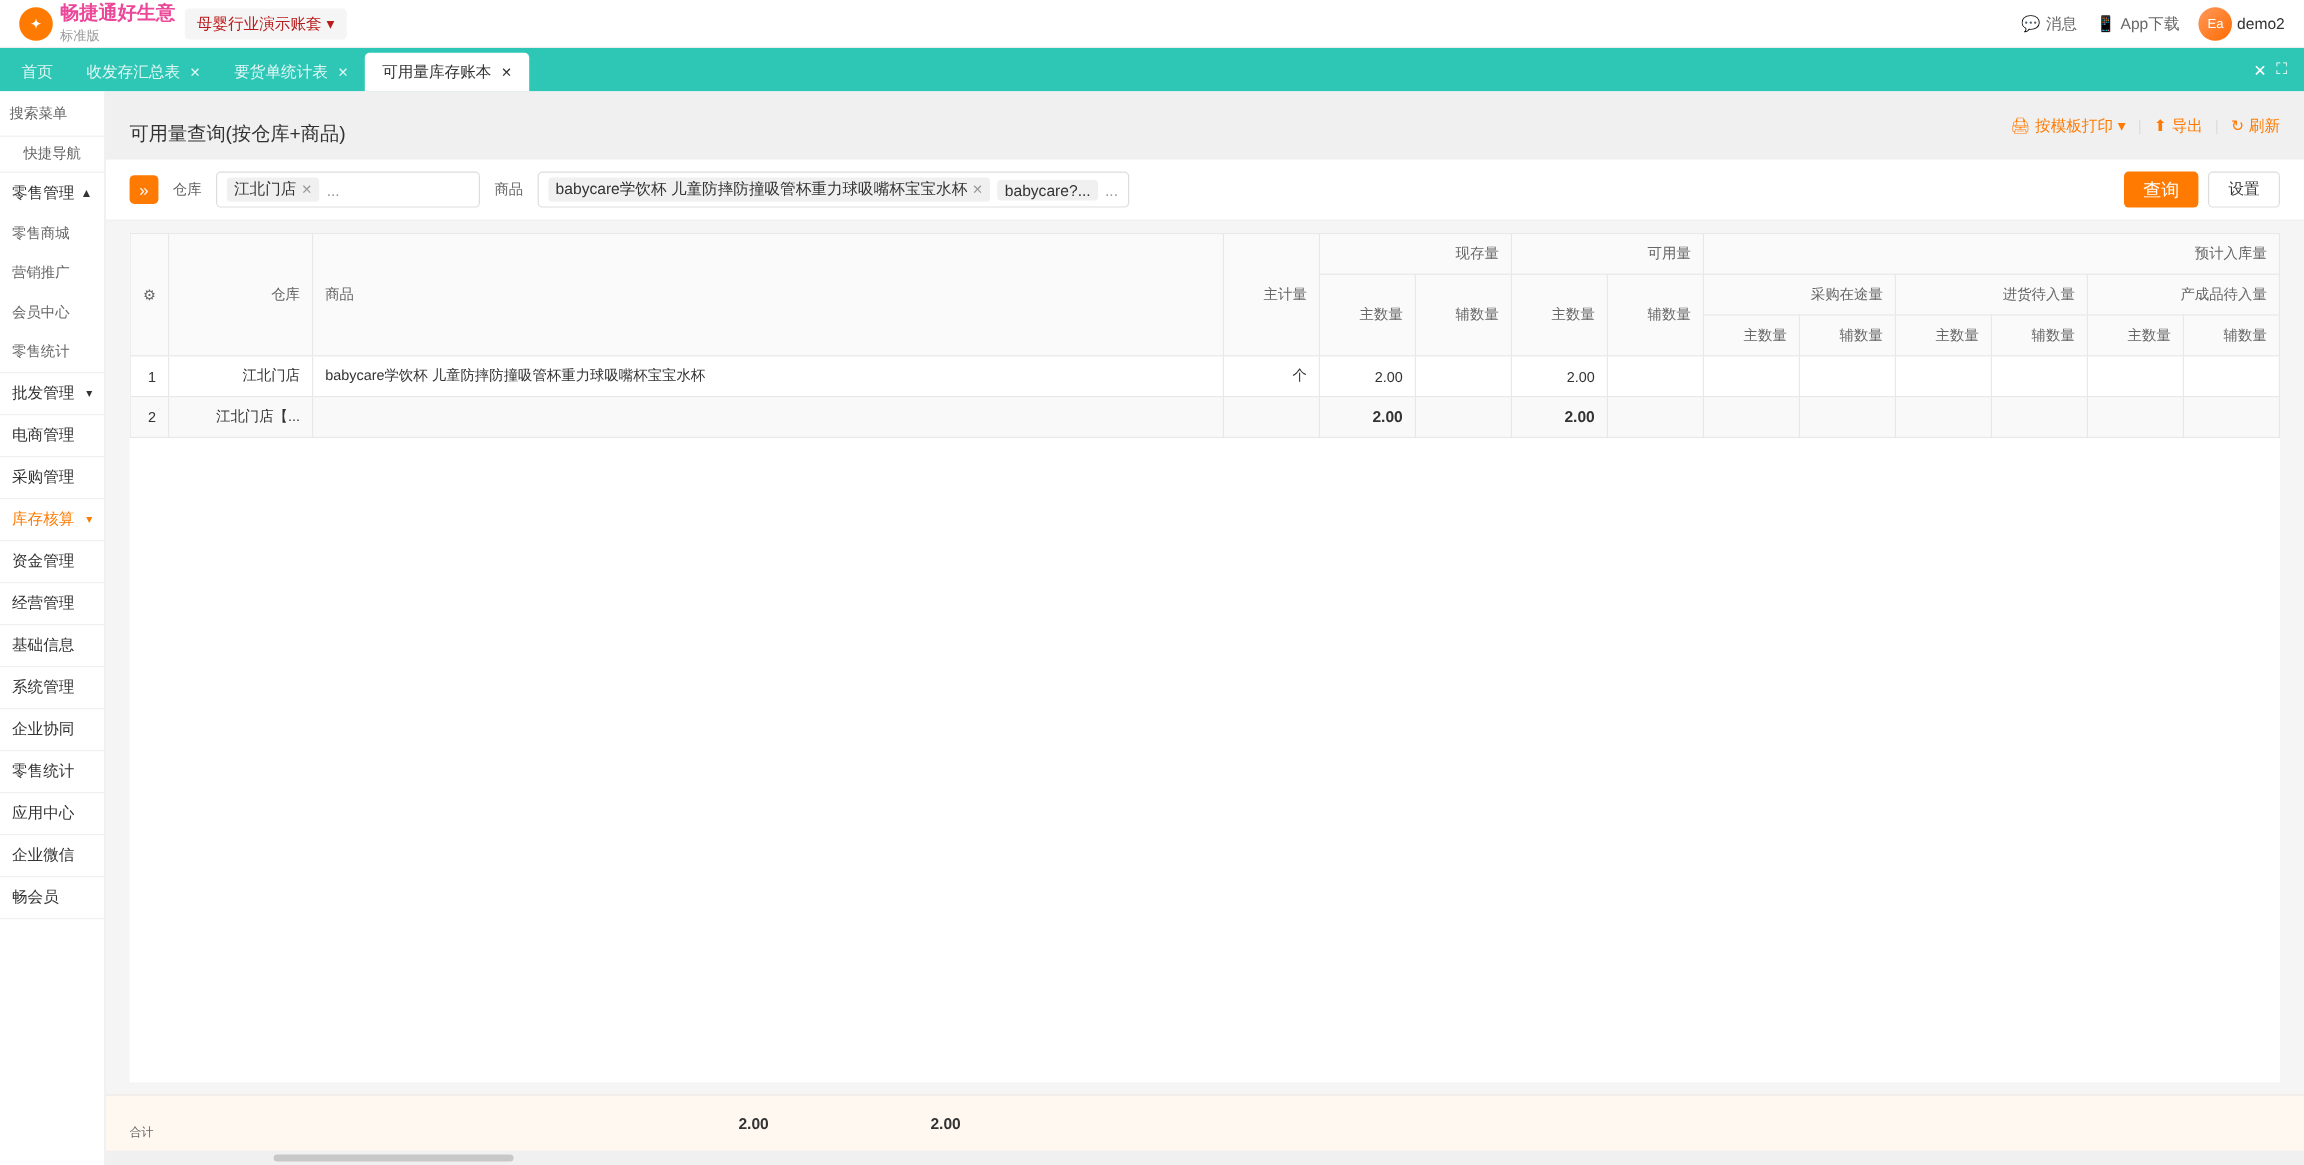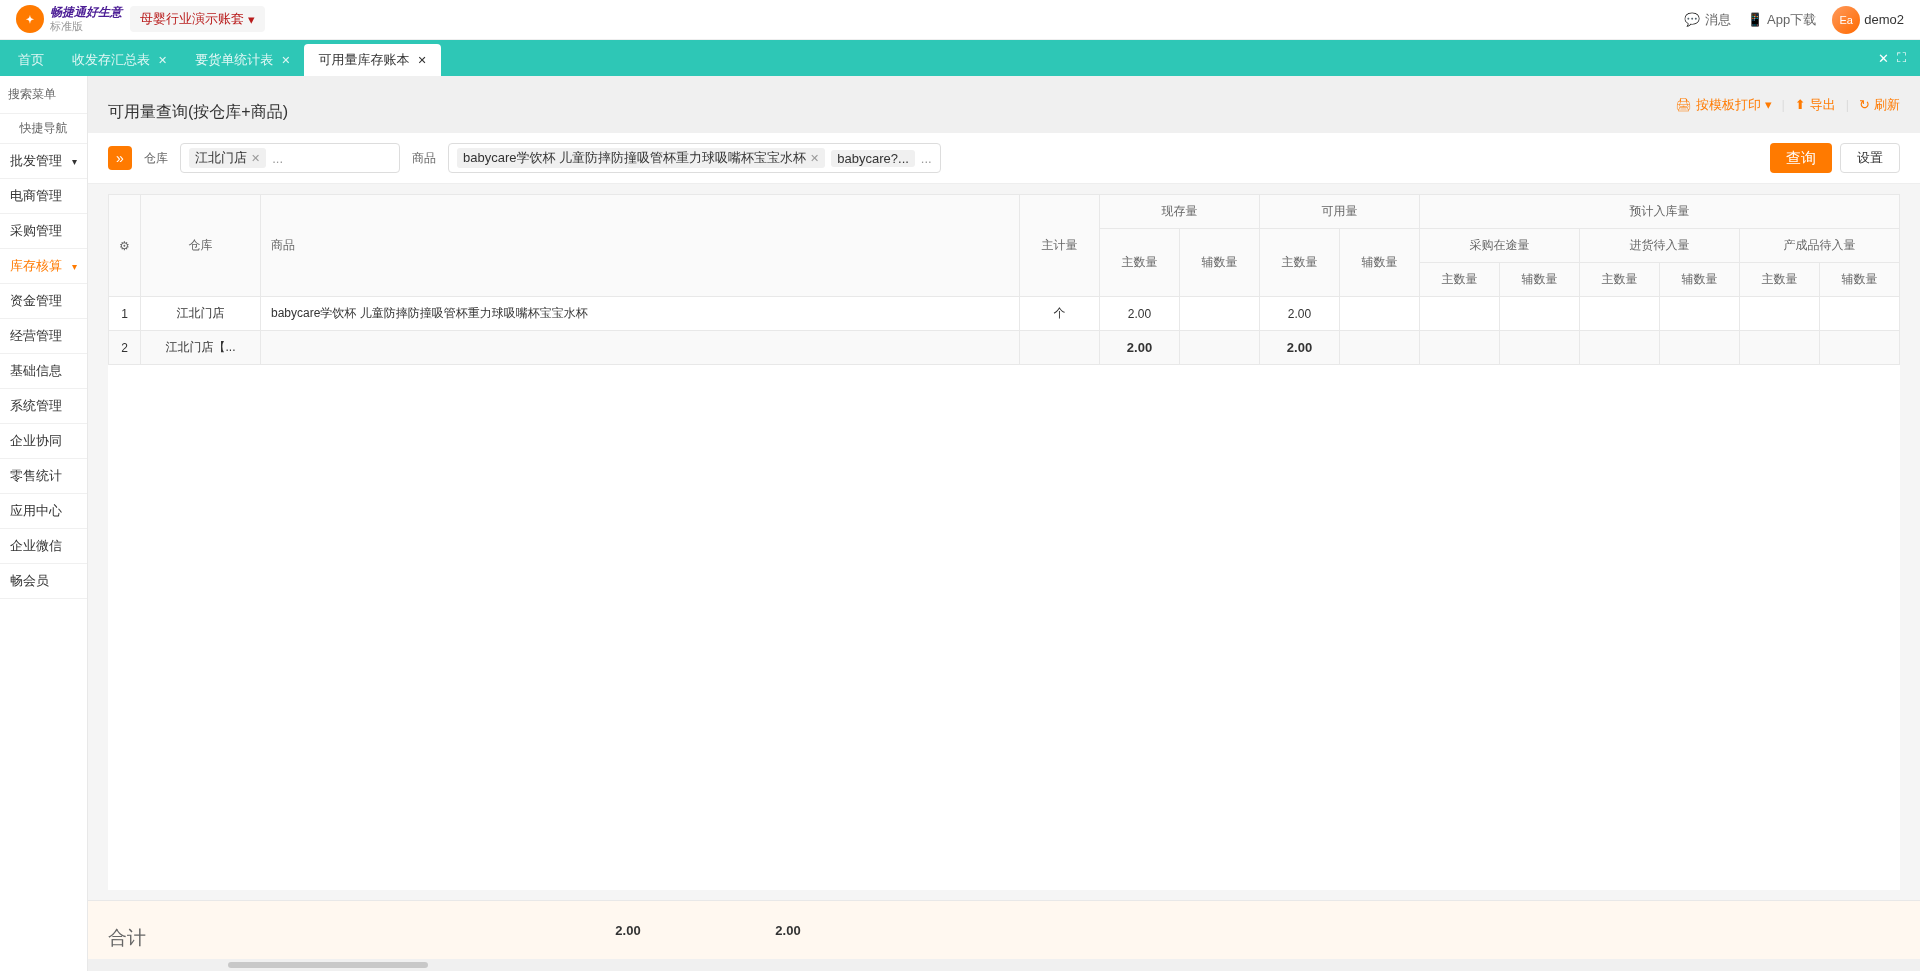--- a/index.html
+++ b/index.html
@@ -12,21 +12,21 @@
       display: flex;
       align-items: center;
       justify-content: space-between;
       padding: 0 16px;
       border-bottom: 1px solid #eee;
       flex-shrink: 0;
     }
     .top-bar-left { display: flex; align-items: center; gap: 8px; }
     .logo-area { display: flex; align-items: center; gap: 6px; }
     .logo-icon { width: 28px; height: 28px; background: #ff7a00; border-radius: 50%; display: flex; align-items: center; justify-content: center; color: white; font-size: 10px; font-weight: bold; }
-    .logo-text { color: #4c1d95; font-size: 12px; font-weight: bold; line-height: 1.2; font-style: italic; }
+    .logo-text { color: #ec4899; font-size: 16px; font-weight: bold; line-height: 1.2; }
     .logo-sub { color: #999; font-size: 11px; }
     .industry-selector { display: flex; align-items: center; gap: 4px; color: #b91c1c; font-size: 12px; background: #f5f5f5; padding: 4px 10px; border-radius: 4px; cursor: pointer; }
     .top-bar-right { display: flex; align-items: center; gap: 16px; color: #666; font-size: 12px; }
     .top-bar-btn { display: flex; align-items: center; gap: 4px; cursor: pointer; }
     .avatar { width: 28px; height: 28px; border-radius: 50%; background: linear-gradient(135deg, #ff9a5c, #ff6a00); display: flex; align-items: center; justify-content: center; color: white; font-size: 11px; }
     .username { color: #333; }
 
     
     .tab-bar {
       background: #2ec7b6;
@@ -120,41 +120,41 @@
     .filter-actions { margin-left: auto; display: flex; gap: 8px; }
     .btn-primary { background: #ff7a00; color: white; border: none; padding: 5px 16px; border-radius: 4px; cursor: pointer; font-size: 15px; }
     .btn-secondary { background: #fff; color: #333; border: 1px solid #ddd; padding: 5px 16px; border-radius: 4px; cursor: pointer; font-size: 13px; }
 
     
     .table-area { flex: 1; overflow: auto; background: #fff; margin: 10px 20px; }
     .data-table { width: 100%; border-collapse: collapse; }
     .data-table th, .data-table td {
       border: 1px solid #e8e8e8;
       padding: 8px 10px;
-      text-align: center;
+      text-align: right;
       font-size: 12px;
       color: #333;
       white-space: nowrap;
     }
     .data-table th { background: #fafafa; font-weight: 500; color: #666; }
     .settings-col { width: 32px; }
     .warehouse-col { width: 120px; }
     .product-col { min-width: 280px; text-align: left !important; }
     .num-col { width: 80px; }
 
     
     .footer-bar {
       background: #fff8f0;
       border-top: 1px solid #e8e8e8;
       padding: 8px 20px;
       display: flex;
       align-items: center;
       flex-shrink: 0;
     }
-    .footer-total-label { color: #666; font-size: 19px; width: 120px; margin-top: 16px; }
+    .footer-total-label { color: #666; font-size: 10px; width: 120px; margin-top: 16px; }
     .footer-total-val { font-weight: bold; color: #333; font-size: 13px; width: 80px; text-align: center; }
 
     
     .scroll-bar-area { height: 12px; background: #f0f0f0; flex-shrink: 0; display: flex; align-items: center; padding: 0 20px; }
     .scroll-thumb { height: 6px; width: 200px; background: #c8c8c8; border-radius: 3px; margin-left: 120px; }
 
     .sidebar-group { border-bottom: 1px solid #f0f0f0; }
   </style>
 </head>
 <body>
@@ -211,20 +211,30 @@
     <span>⛶</span>
   </div>
 </div>
 
 <div class="main-layout">
 
   <div class="sidebar">
     <div class="sidebar-search">搜索菜单</div>
     <div class="sidebar-nav">快捷导航</div>
 
+    <div class="sidebar-group">
+      <div class="sidebar-section-header">
+        <span>零售管理</span>
+        <span class="chevron">▲</span>
+      </div>
+      <div class="sidebar-item">零售商城</div>
+      <div class="sidebar-item">营销推广</div>
+      <div class="sidebar-item">会员中心</div>
+      <div class="sidebar-item">零售统计</div>
+    </div>
 
     <div class="sidebar-group">
       <div class="sidebar-section-header">
         <span>批发管理</span>
         <span class="chevron">▾</span>
       </div>
     </div>
 
     <div class="sidebar-group">
       <div class="sidebar-section-header">

